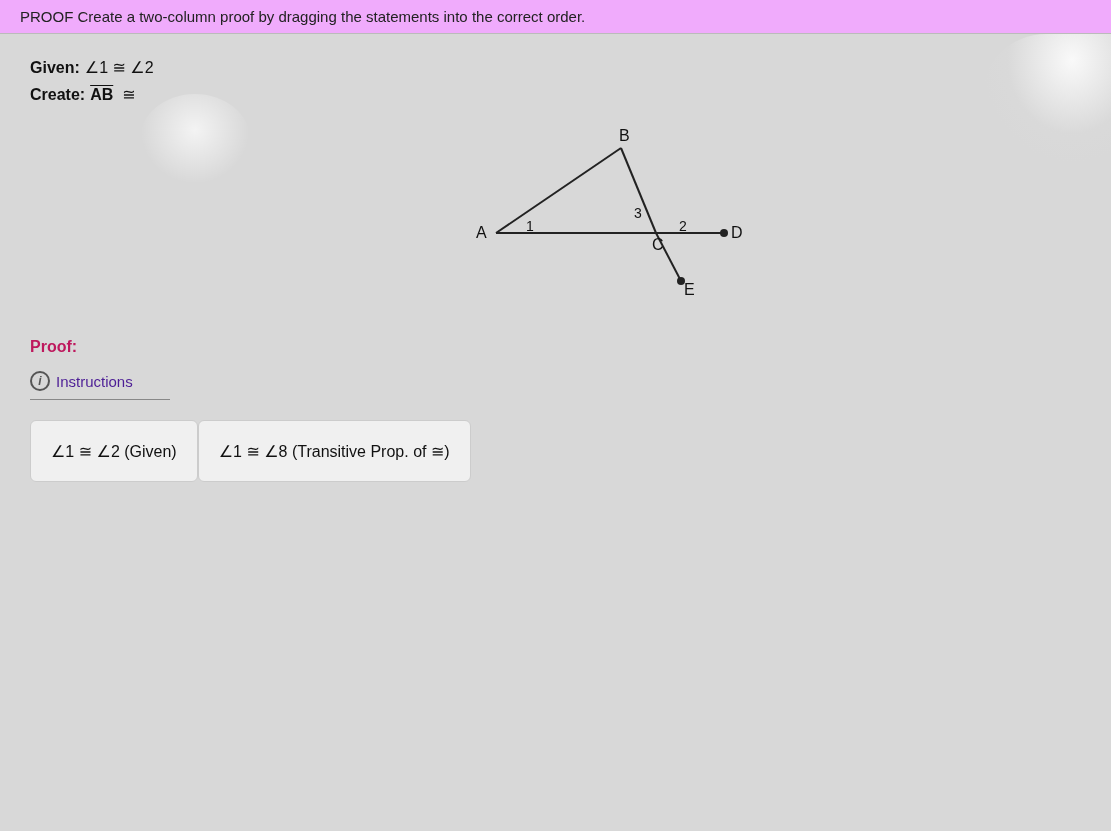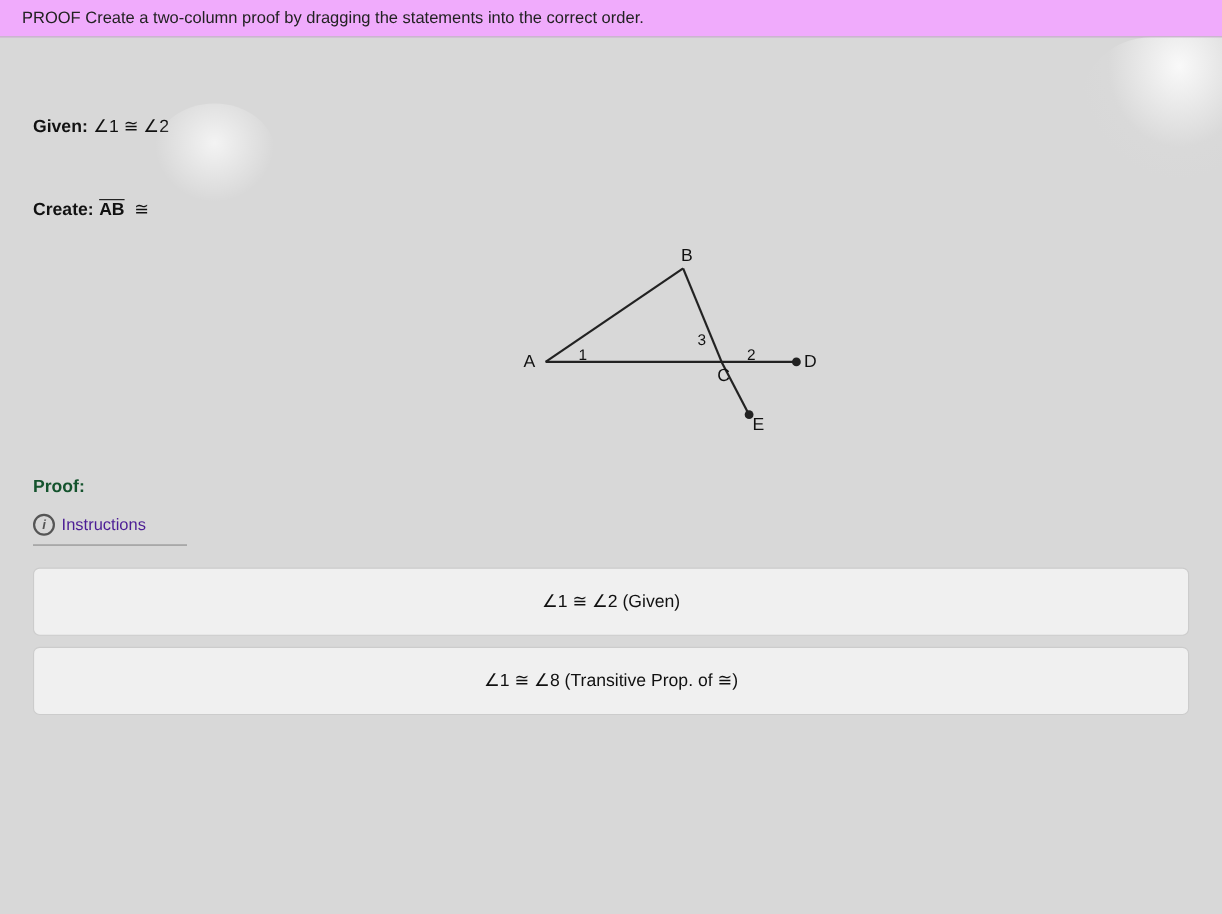--- a/index.html
+++ b/index.html
@@ -33,21 +33,20 @@
     }
 
     .given-prove .line {
       display: flex;
       align-items: baseline;
       gap: 5px;
     }
 
     .given-prove .label {
       font-weight: bold;
-      margin-top: 48px;
     }
 
     .overline {
       text-decoration: overline;
       font-weight: bold;
     }
 
     .diagram-area {
       display: flex;
       justify-content: center;
@@ -55,21 +54,21 @@
     }
 
     svg.diagram {
       width: 320px;
       height: 200px;
     }
 
     .proof-label {
       font-size: 16px;
       font-weight: bold;
-      color: #14532d;
+      color: #be185d;
       margin-bottom: 15px;
     }
 
     .instructions-row {
       display: flex;
       align-items: center;
       gap: 6px;
       margin-bottom: 8px;
       cursor: pointer;
     }
@@ -96,22 +95,23 @@
 
     .instructions-underline {
       width: 140px;
       height: 1px;
       background: #888;
       margin-bottom: 20px;
     }
 
     .proof-statements {
       display: flex;
-      flex-direction: column;
+      flex-direction: row;
       gap: 0;
+      align-items: center;
     }
 
     .statement-card {
       background: #f0f0f0;
       border: 1.5px solid #ccc;
       border-radius: 6px;
       padding: 18px 20px;
       margin-bottom: 10px;
       display: flex;
       align-items: center;

